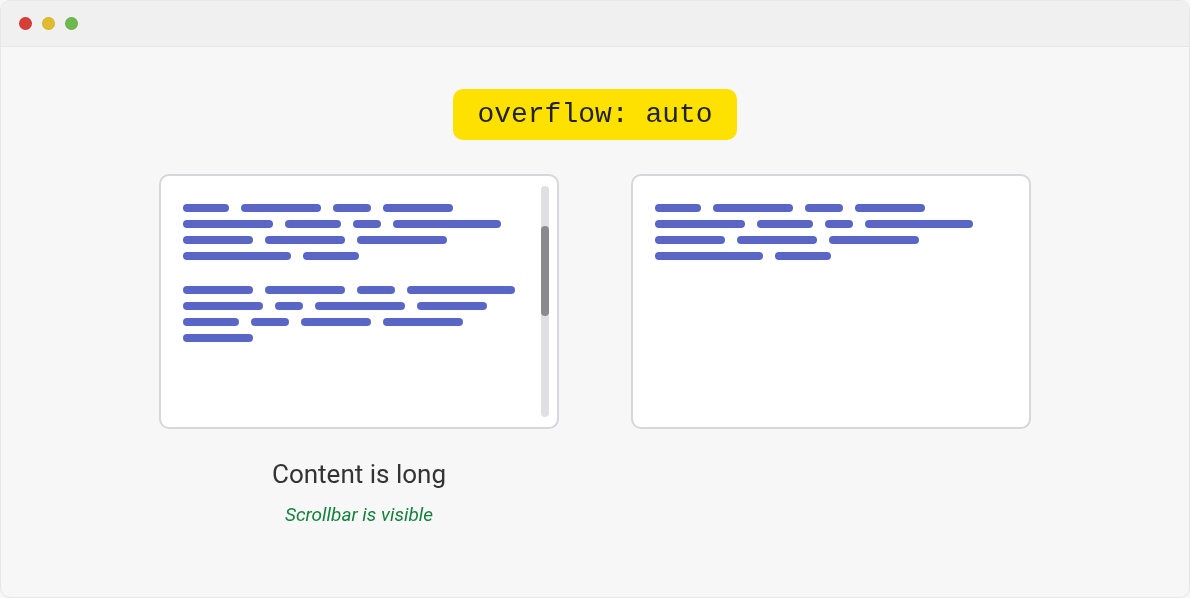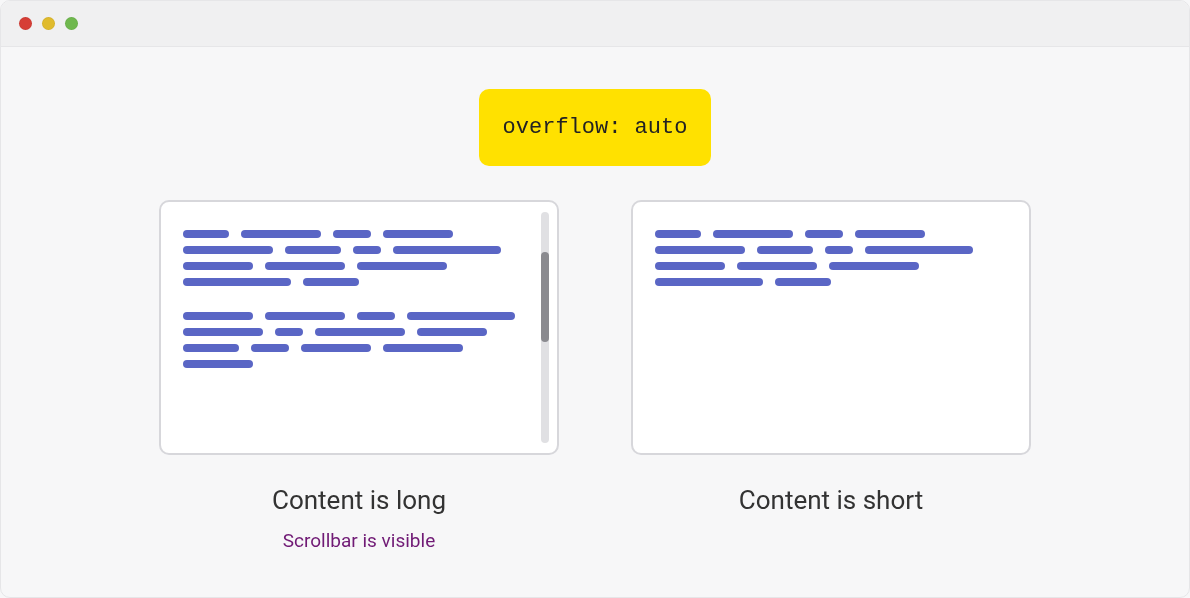--- a/index.html
+++ b/index.html
@@ -34,23 +34,23 @@
   .content {
     display: flex;
     flex-direction: column;
     align-items: center;
     padding-top: 42px;
   }
 
   .badge {
     background: #ffe100;
     color: #222;
-    font-size: 22px;
+    font-size: 28px;
     font-family: "SFMono-Regular", Consolas, "Liberation Mono", Menlo, monospace;
-    padding: 26px 24px;
+    padding: 10px 24px;
     border-radius: 10px;
     display: inline-block;
   }
 
   .examples {
     margin-top: 34px;
     display: flex;
     gap: 72px;
   }
   .example {
@@ -114,21 +114,22 @@
   }
 
   .caption-title {
     margin-top: 30px;
     font-size: 26px;
     color: #333;
   }
   .caption-sub {
     margin-top: 14px;
     font-size: 19px;
-    color: #701a75;
+    color: #15803d;
+    font-style: italic;
   }
   .caption-sub b { font-weight: 700; }
 </style>
 </head>
 <body>
 
 <div class="titlebar">
   <div class="dot red"></div>
   <div class="dot yellow"></div>
   <div class="dot green"></div>
@@ -195,18 +196,17 @@
               <span class="word w7"></span>
               <span class="word w8"></span>
               <span class="word w4"></span>
             <span class="word w2"></span>
               <span class="word w5"></span>
               <span class="word w8"></span>
             <span class="word w6"></span>
           </div>
         </div>
       </div>
-      <div class="caption-title">Content is short</div>
     </div>
 
   </div>
 
 </div>
 
 </body></html>

